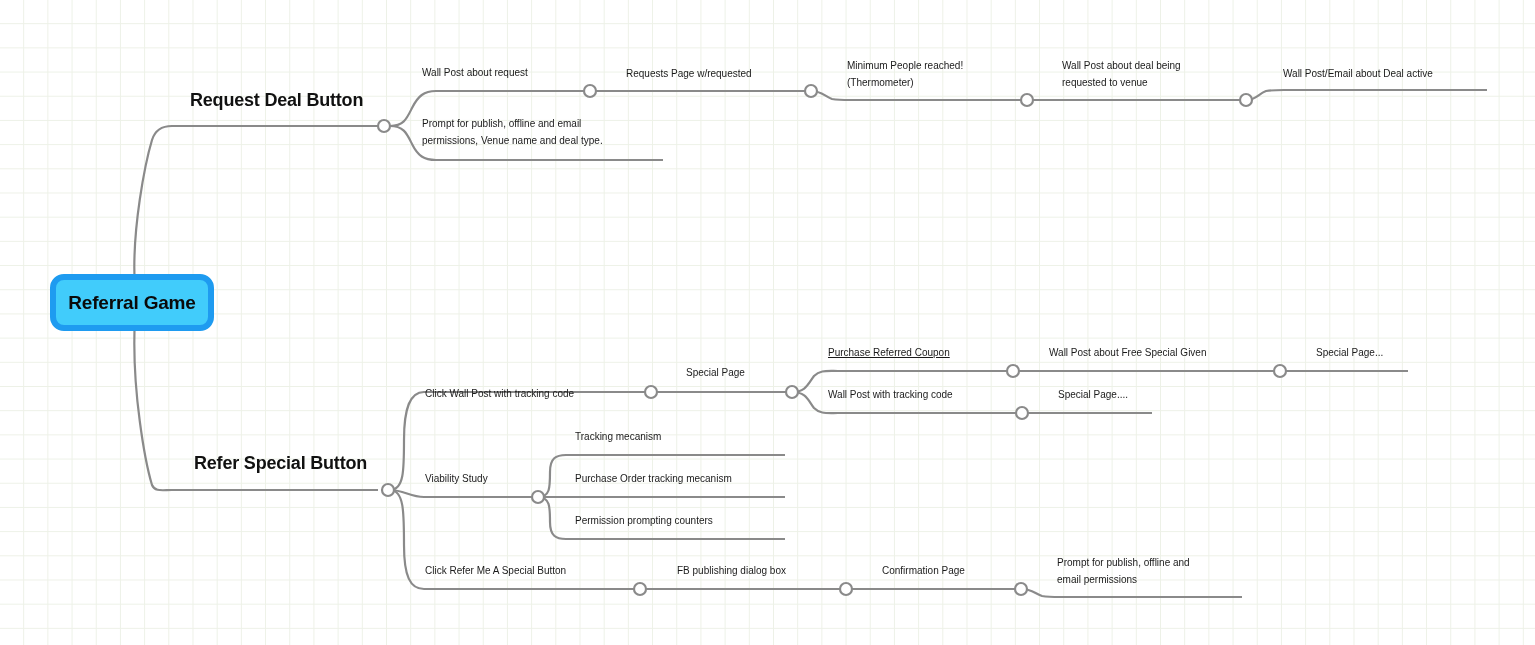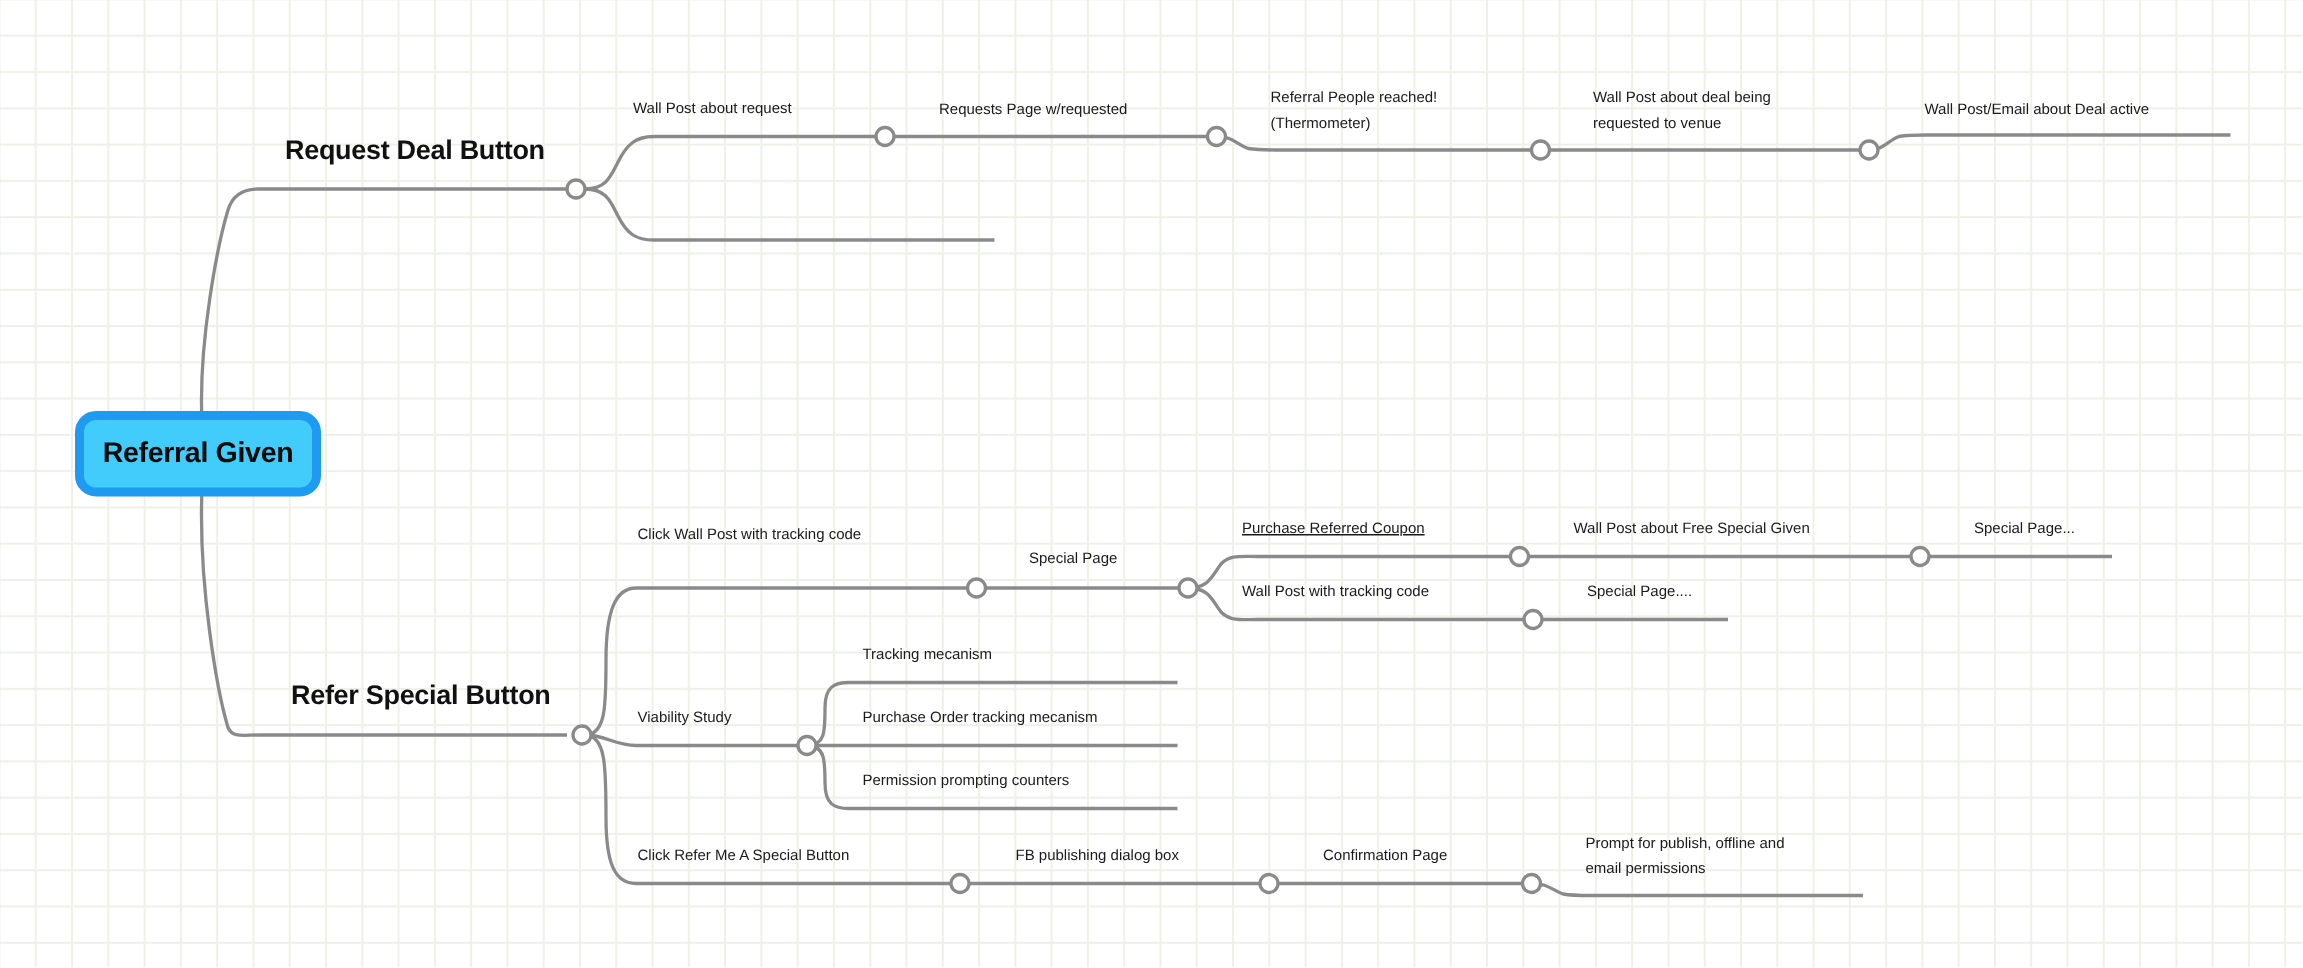--- a/index.html
+++ b/index.html
@@ -130,35 +130,37 @@
         <circle class="knob" cx="1280" cy="371" r="6"></circle>
         <circle class="knob" cx="1022" cy="413" r="6"></circle>
         <circle class="knob" cx="538" cy="497" r="6"></circle>
         <circle class="knob" cx="640" cy="589" r="6"></circle>
         <circle class="knob" cx="846" cy="589" r="6"></circle>
         <circle class="knob" cx="1021" cy="589" r="6"></circle>
       </g>
   </svg>
 
   <div class="root-node">
-    <span class="root-label">Referral Given</span>
+    <span class="root-label">Referral Game</span>
   </div>
 
   <div class="main-label" style="left:166px; top:90px;">Request Deal Button</div>
   <div class="main-label" style="left:170px; top:453px;">Refer Special Button</div>
 
   <div class="node-label" style="left:422px; top:64px;">Wall Post about request</div>
+  <div class="node-label" style="left:422px; top:115px;">Prompt for publish, offline and email
+permissions, Venue name and deal type.</div>
   <div class="node-label" style="left:626px; top:65px;">Requests Page w/requested</div>
-  <div class="node-label" style="left:847px; top:57px;">Referral People reached!
+  <div class="node-label" style="left:847px; top:57px;">Minimum People reached!
 (Thermometer)</div>
   <div class="node-label" style="left:1062px; top:57px;">Wall Post about deal being
 requested to venue</div>
   <div class="node-label" style="left:1283px; top:65px;">Wall Post/Email about Deal active</div>
 
-  <div class="node-label" style="left:425px; top:348px;">Click Wall Post with tracking code</div>
+  <div class="node-label" style="left:425px; top:385px;">Click Wall Post with tracking code</div>
   <div class="node-label" style="left:686px; top:364px;">Special Page</div>
   <div class="node-label" style="left:828px; top:344px;text-decoration:underline;">Purchase Referred Coupon</div>
   <div class="node-label" style="left:1049px; top:344px;">Wall Post about Free Special Given</div>
   <div class="node-label" style="left:1316px; top:344px;">Special Page...</div>
   <div class="node-label" style="left:828px; top:386px;">Wall Post with tracking code</div>
   <div class="node-label" style="left:1058px; top:386px;">Special Page....</div>
   <div class="node-label" style="left:425px; top:470px;">Viability Study</div>
   <div class="node-label" style="left:575px; top:428px;">Tracking mecanism</div>
   <div class="node-label" style="left:575px; top:470px;">Purchase Order tracking mecanism</div>
   <div class="node-label" style="left:575px; top:512px;">Permission prompting counters</div>

